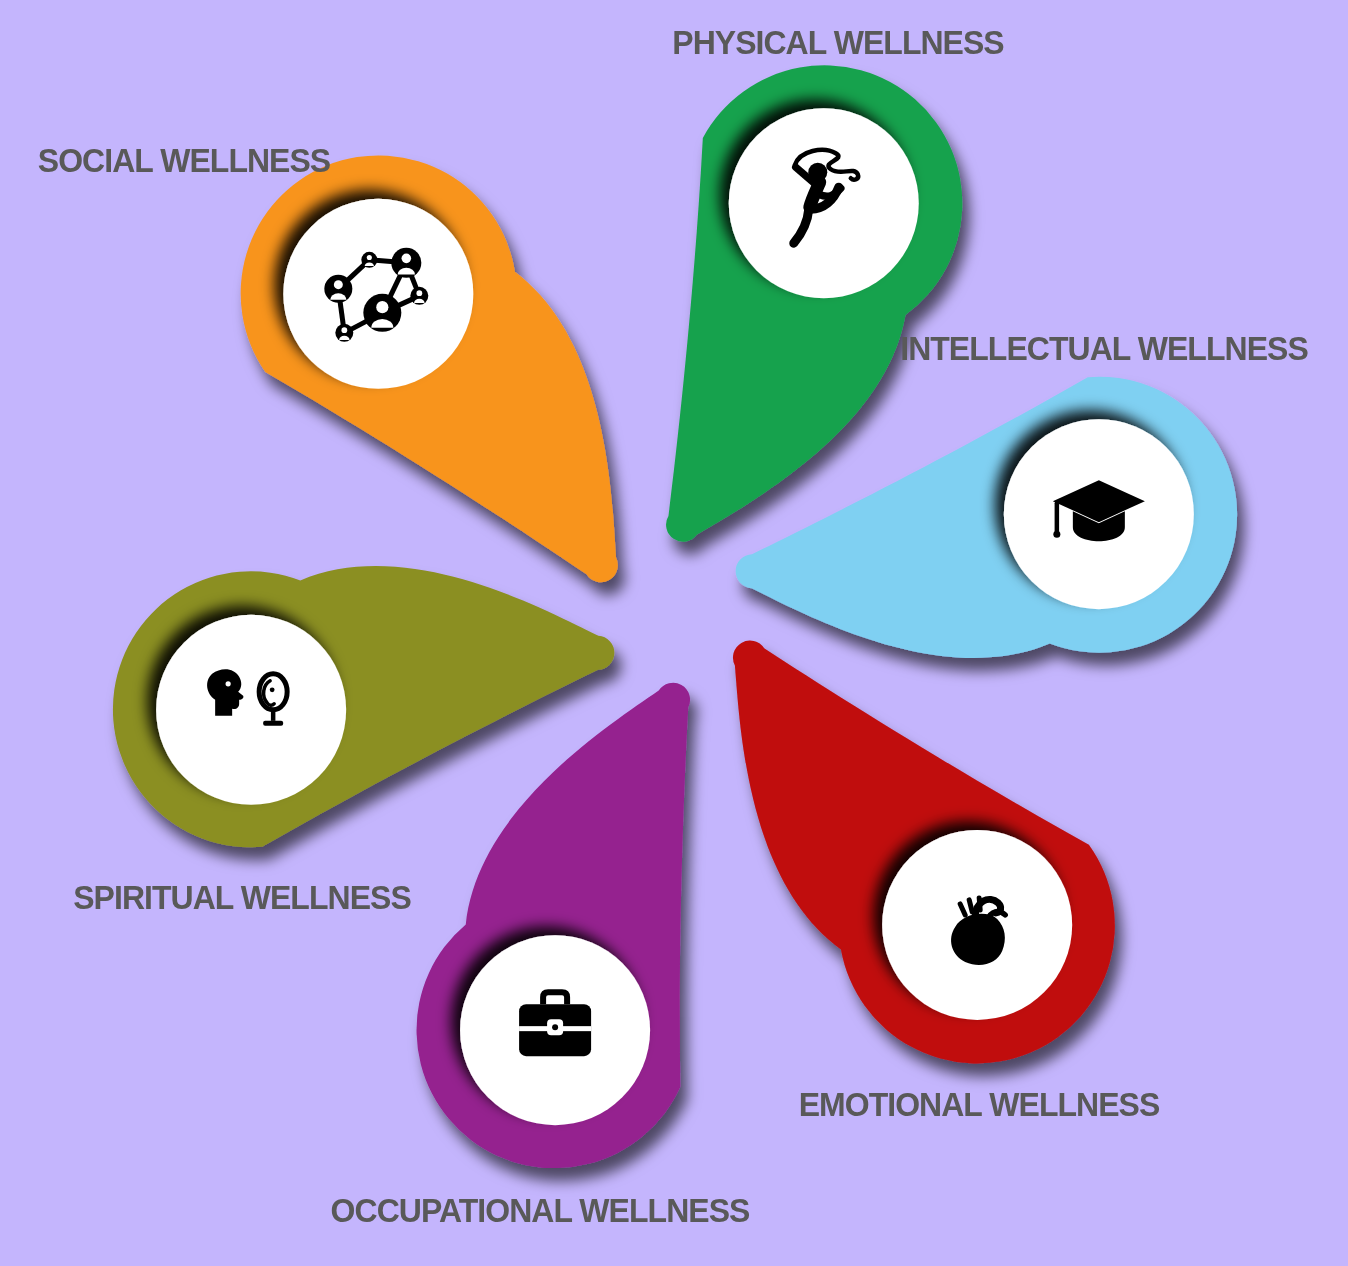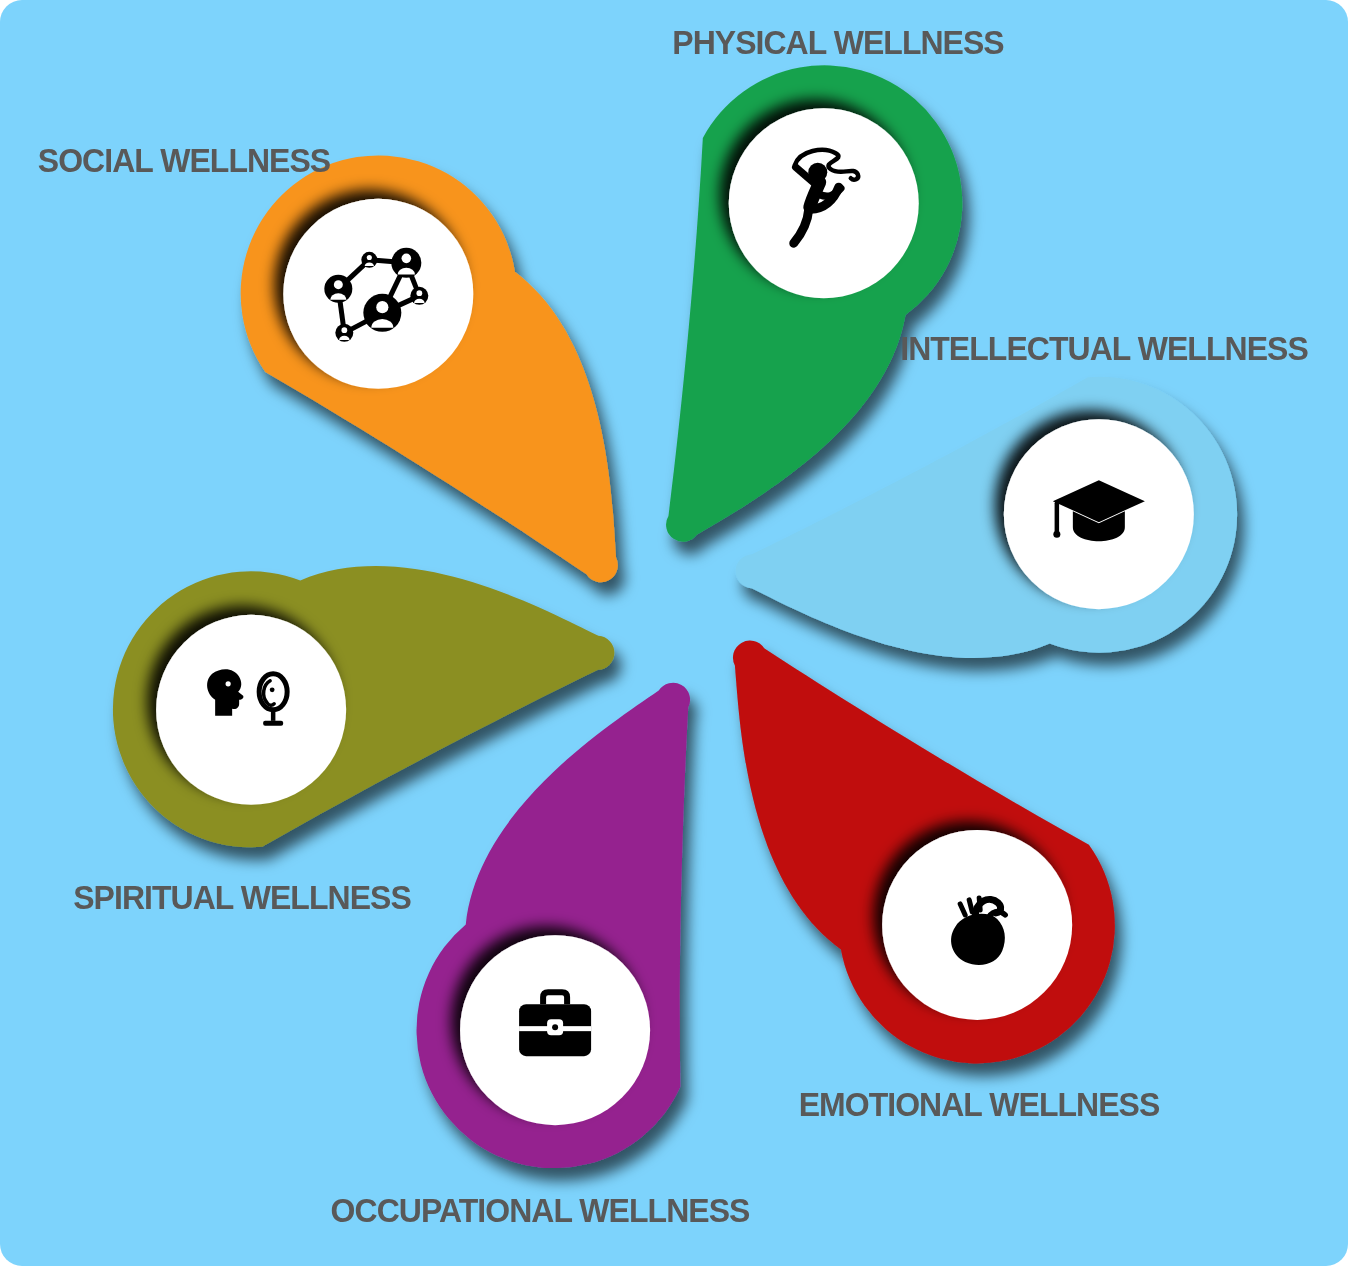--- a/index.html
+++ b/index.html
@@ -17,21 +17,21 @@
     font-weight:700;
     font-size:34px;
     letter-spacing:-1px;
     white-space:nowrap;
     text-align:center;
   }
 </style>
 </head>
 <body>
 
-<div class="stage" style="background: #7dd3fc; border-radius: 22px;">
+<div class="stage" style="background: #c4b5fd;">
   <svg id="diagram-svg" width="1348" height="1266" viewBox="0 0 1348 1266">
     <defs>
       <filter id="petalShadow" x="-40%" y="-40%" width="180%" height="180%">
         <feDropShadow dx="7" dy="13" stdDeviation="7" flood-color="#000000" flood-opacity="0.6"></feDropShadow>
       </filter>
       <filter id="circleShadow" x="-40%" y="-40%" width="180%" height="180%">
         <feDropShadow dx="-9" dy="-9" stdDeviation="7" flood-color="#000000" flood-opacity="0.9"></feDropShadow>
       </filter>
     </defs>
     <g id="petal-layer">

